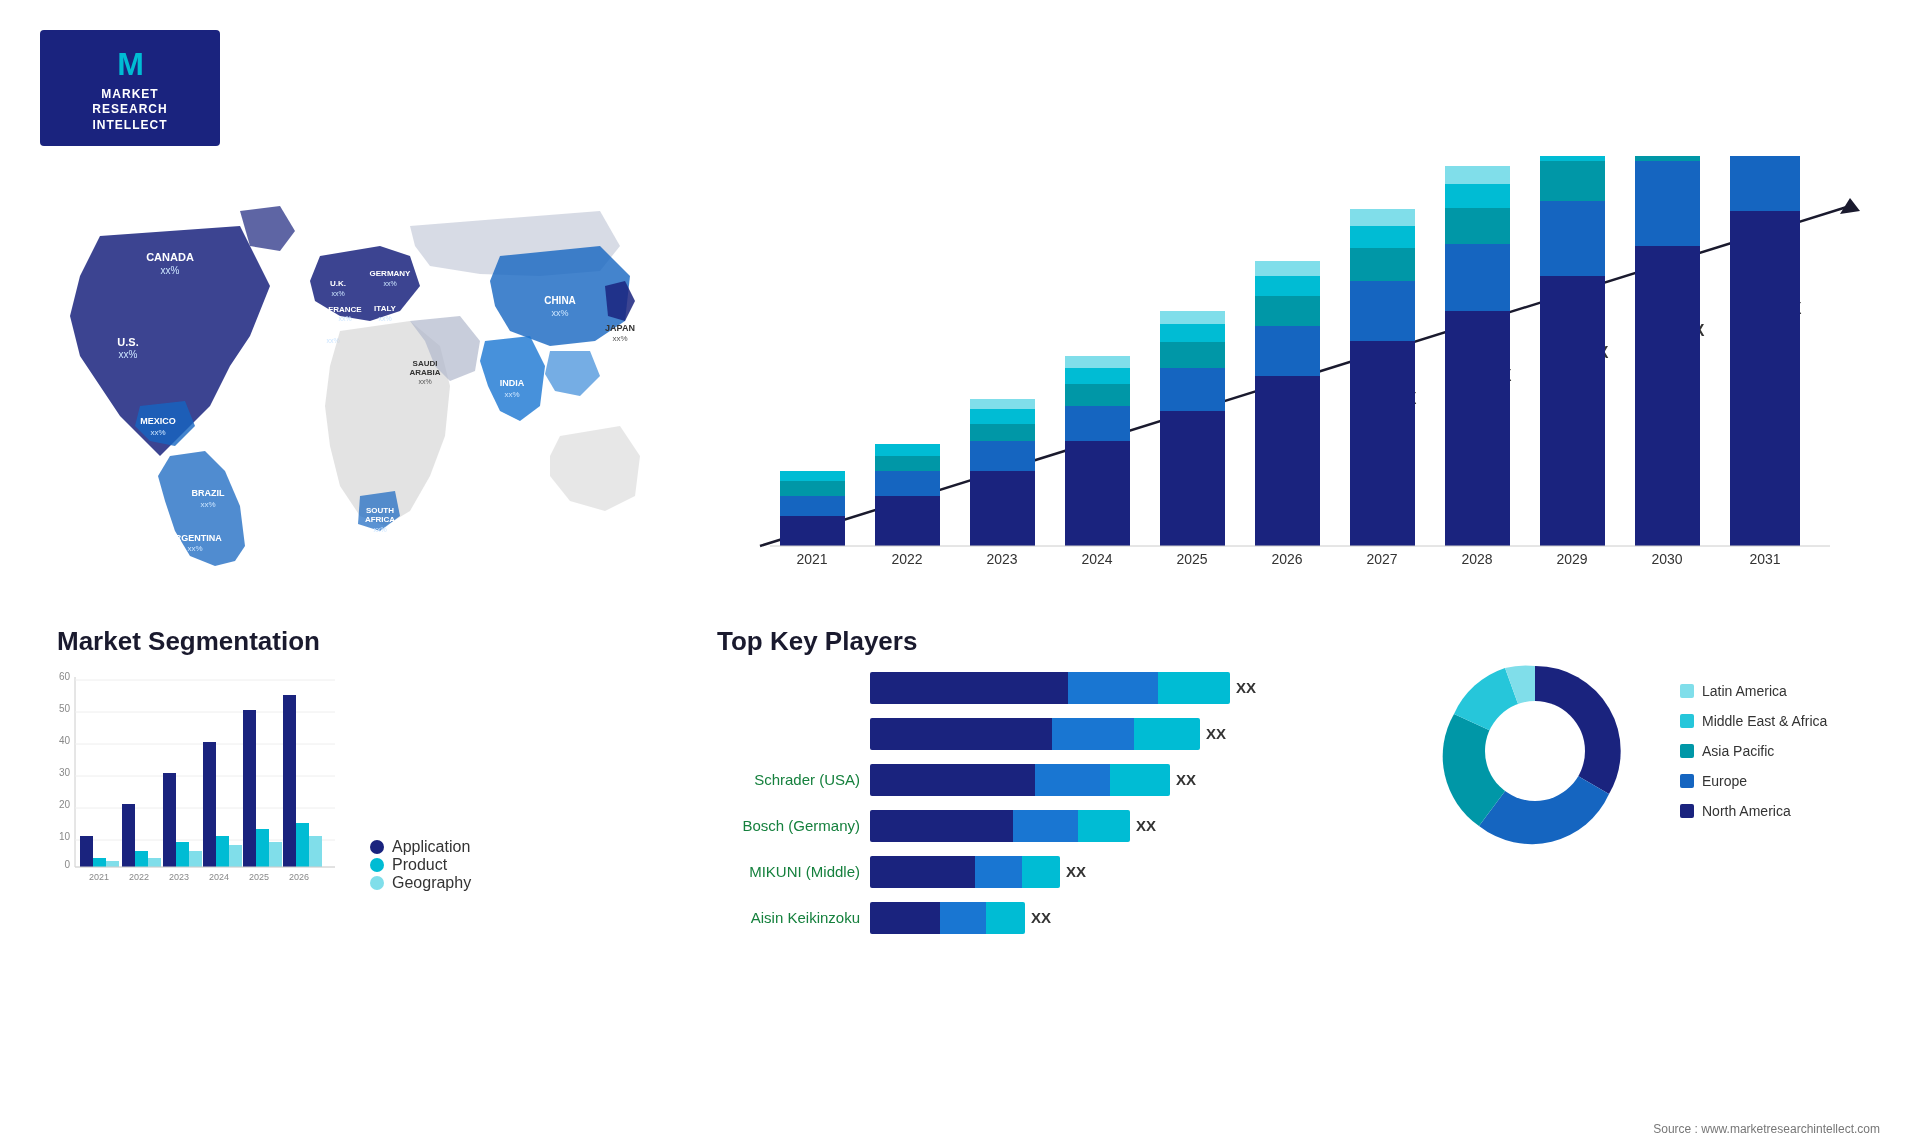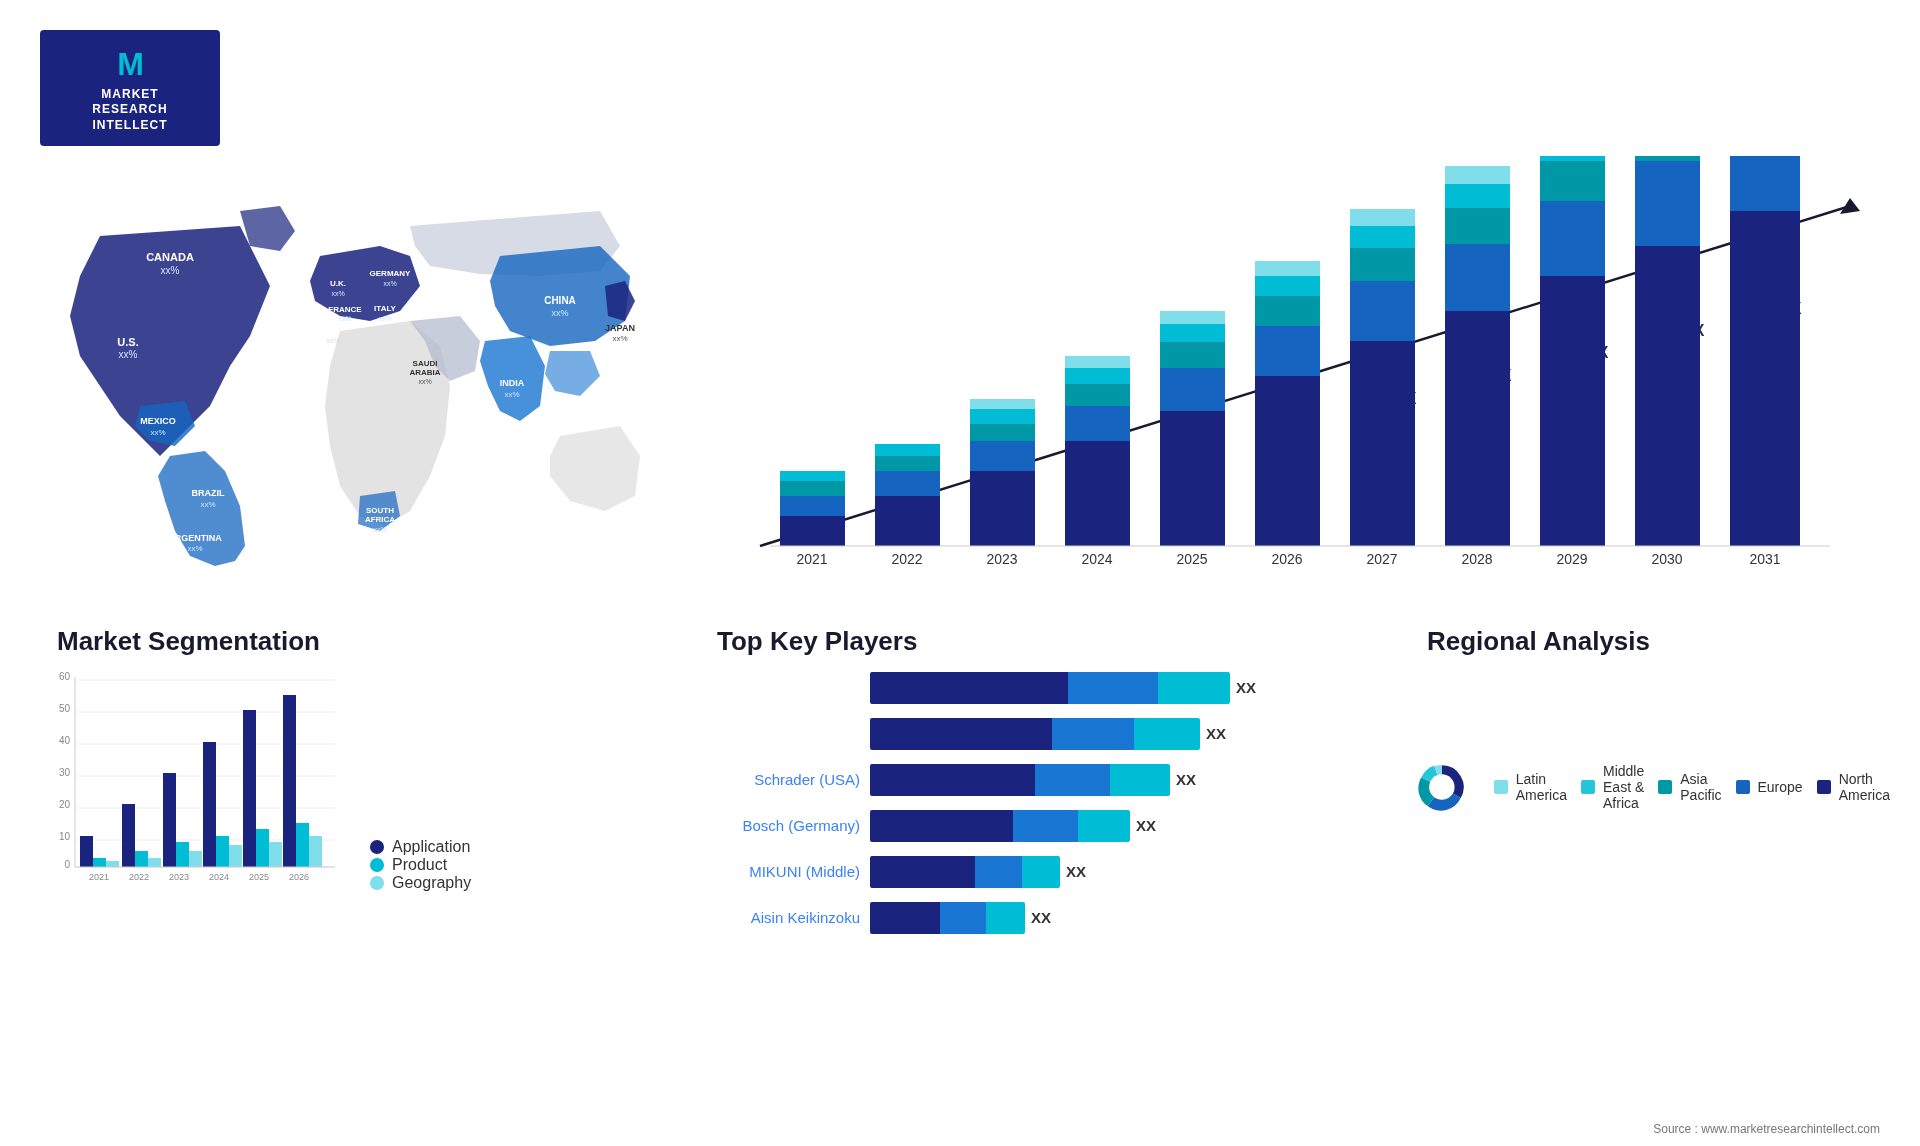--- a/index.html
+++ b/index.html
@@ -130,21 +130,21 @@
       gap: 14px;
       margin-top: 5px;
     }
     .player-row {
       display: flex;
       align-items: center;
       gap: 10px;
     }
     .player-label {
       font-size: 15px;
-      color: #3b82f6;
+      color: #15803d;
       width: 160px;
       text-align: right;
       flex-shrink: 0;
     }
     .player-bar-container {
       display: flex;
       align-items: center;
       gap: 6px;
       flex: 1;
     }
@@ -168,20 +168,21 @@
       padding-left: 20px;
     }
     .donut-area {
       display: flex;
       align-items: center;
       gap: 20px;
       margin-top: 10px;
     }
     .regional-legend {
       display: flex;
+      flex-direction: column;
       gap: 14px;
     }
     .reg-legend-item {
       display: flex;
       align-items: center;
       gap: 8px;
       font-size: 14px;
       color: #333;
     }
     .reg-legend-dot {
@@ -525,21 +526,20 @@
               <div class="player-bar-segment" style="width:30%;background:#1976d2;"></div>
               <div class="player-bar-segment" style="width:25%;background:#00bcd4;"></div>
             </div>
             <span class="player-xx">XX</span>
           </div>
         </div>
       </div>
     </div>
 
     <div class="regional-section">
-      <h2 class="section-title">Regional Analysis</h2>
       <div class="donut-area">
 
         <svg width="250" height="230" viewBox="0 0 250 230">
 
           <path d="M125,115 L125,30 A85,85 0 0,1 199,158 Z" fill="#1a237e"></path>
 
           <path d="M125,115 L199,158 A85,85 0 0,1 69,190 Z" fill="#1565c0"></path>
 
           <path d="M125,115 L69,190 A85,85 0 0,1 44,78 Z" fill="#0097a7"></path>
 

